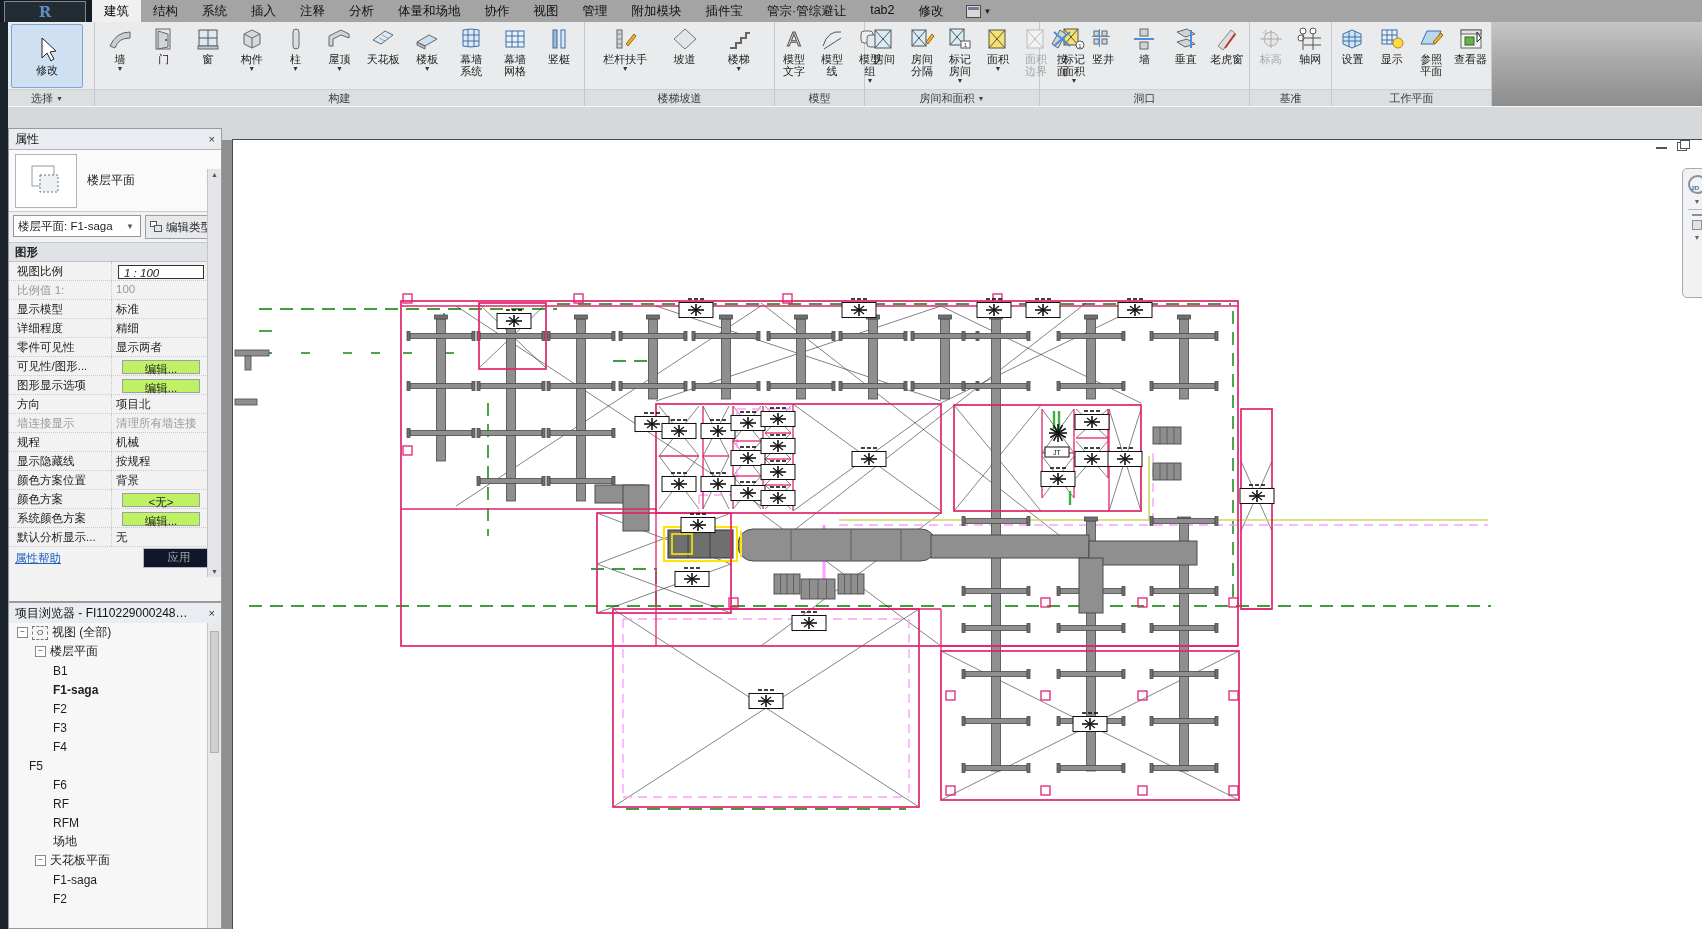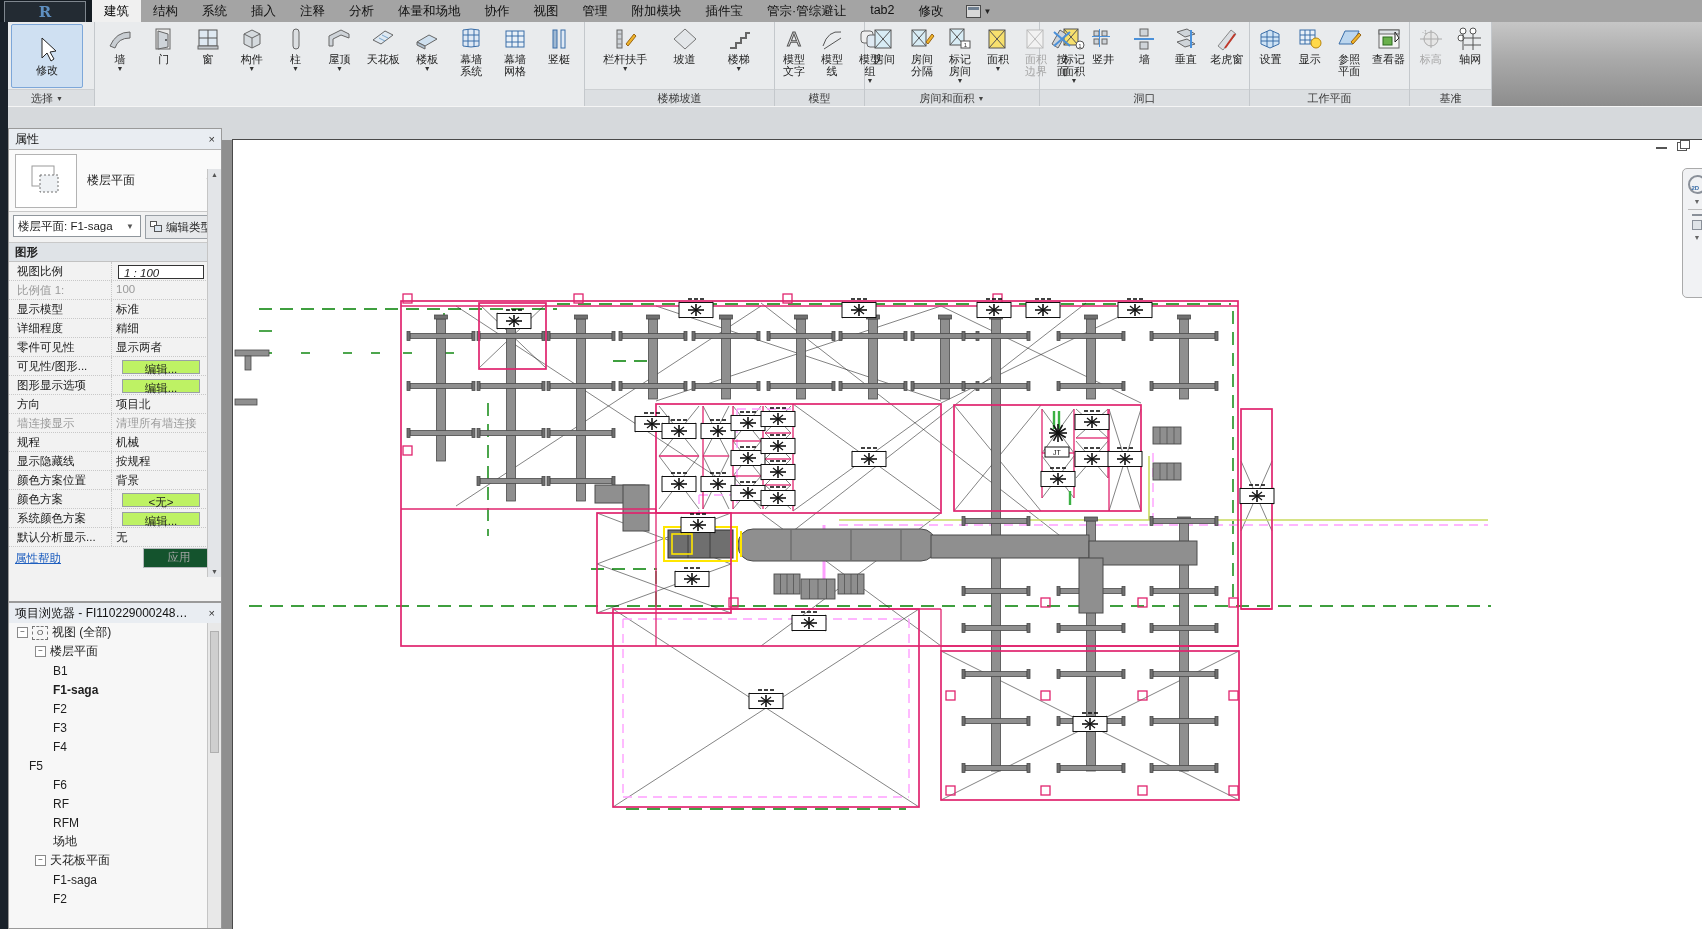--- a/index.html
+++ b/index.html
@@ -56,21 +56,21 @@
   .sechdr{height:18px;background:#dfe3e7;border-bottom:1px solid #c2c2c2;display:flex;align-items:center;padding:0 6px;font-size:11.5px;font-weight:bold;color:#222;}
   .sechdr .sp{flex:1}
   .prow{display:flex;height:18px;border-bottom:1px dotted #c8c8c8;align-items:stretch;font-size:11.5px;}
   .prow .pl{width:94px;padding:2px 0 0 8px;white-space:nowrap;overflow:hidden;color:#1c1c1c;}
   .prow .pvv{flex:1;padding:2px 2px 0 4px;border-left:1px dotted #c8c8c8;white-space:nowrap;overflow:hidden;}
   .prow.gray .pl,.prow.gray .pvv{color:#9a9a9a;}
   .prow .inputbox{margin:1px 2px;border:1px solid #333;background:#fff;flex:1;padding:1px 0 0 5px;}
   .prow .btn{margin:1px 6px;border:1px solid #9aa0a6;background:#bef264;flex:1;text-align:center;padding-top:1px;}
   .pal-foot{display:flex;align-items:center;height:22px;padding:0 6px;gap:8px;}
   .pal-foot .lnk{color:#1f5fbf;text-decoration:underline;font-size:11.5px;flex:1;}
-  .pal-foot .apply{width:70px;height:17px;border:1px solid #b5b9bd;background:#14532d;color:#a5a5a5;text-align:center;font-size:11.5px;padding-top:1px;}
+  .pal-foot .apply{width:70px;height:17px;border:1px solid #b5b9bd;background:#0f172a;color:#a5a5a5;text-align:center;font-size:11.5px;padding-top:1px;}
   .scrollcol{position:absolute;right:0;top:40px;bottom:24px;width:13px;background:#e3e5e8;border-left:1px solid #c5c5c5;
              display:flex;flex-direction:column;justify-content:space-between;align-items:center;font-size:7px;color:#555;padding:2px 0;}
   
   .tree{position:absolute;top:20px;left:0;right:13px;bottom:0;overflow:hidden;background:#f7f7f7;}
   .trow{height:19px;display:flex;align-items:center;font-size:12px;white-space:nowrap;}
   .trow .exp{width:9px;height:9px;border:1px solid #8a8a8a;background:#fff;font-size:8px;line-height:7px;text-align:center;color:#333;margin-right:4px;flex:none;}
   .trow .vic{width:14px;height:12px;border:1px dashed #777;margin-right:4px;flex:none;font-size:8px;line-height:11px;text-align:center;color:#444;}
   .trow.bold{font-weight:bold;}
   .tree-scroll{position:absolute;right:0;top:20px;bottom:0;width:13px;background:#e8e8e8;border-left:1px solid #c5c5c5;}
   .tree-scroll .thumb{position:absolute;left:2px;right:2px;top:8px;height:120px;background:#cfcfcf;border:1px solid #b0b0b0;}
@@ -244,20 +244,23 @@
           <div class="rbtn">
             <span class="ric">
               <svg width="28" height="26" viewBox="0 0 28 26">
                 <rect x="8" y="4" width="4" height="18" fill="#9fb8d2" stroke="#3a6ea8"></rect>
                 <rect x="16" y="4" width="4" height="18" fill="#dfe9f5" stroke="#3a6ea8"></rect>
               </svg>
             </span>
             <span class="rlb">竖梃</span>
           </div>
         </div>
+        <div class="panel-label">
+          <span>构建</span>
+        </div>
       </div>
       <div class="panel" style="width: 190px;">
         <div class="panel-items">
           <div class="rbtn">
             <span class="ric">
               <svg width="28" height="26" viewBox="0 0 28 26">
                 <rect x="6" y="4" width="5" height="18" fill="#cfd4d9" stroke="#666"></rect>
                 <path d="M6 8 h5 M6 13 h5 M6 18 h5" stroke="#888"></path>
                 <path d="M15 18 L23 8 L25 10 L17 20 Z" fill="#f0b429" stroke="#996515"></path>
               </svg>
@@ -449,20 +452,48 @@
                 <path d="M12 22 L22 8" stroke="#c0392b" stroke-width="2" fill="none"></path>
               </svg>
             </span>
             <span class="rlb">老虎窗</span>
           </div>
         </div>
         <div class="panel-label">
           <span>洞口</span>
         </div>
       </div>
+      <div class="panel" style="width: 82px;">
+        <div class="panel-items">
+          <div class="rbtn disabled">
+            <span class="ric">
+              <svg width="28" height="26" viewBox="0 0 28 26">
+                <circle cx="14" cy="13" r="7" fill="#e6e6e6" stroke="#aaa"></circle>
+                <path d="M3 13 H25 M14 4 V22" stroke="#aaa"></path>
+                <text x="5" y="8" font-size="6" fill="#aaa">-1</text>
+              </svg>
+            </span>
+            <span class="rlb">标高</span>
+          </div>
+          <div class="rbtn">
+            <span class="ric">
+              <svg width="28" height="26" viewBox="0 0 28 26">
+                <circle cx="7" cy="5" r="3" fill="#fff" stroke="#555"></circle>
+                <circle cx="17" cy="5" r="3" fill="#fff" stroke="#555"></circle>
+                <circle cx="5" cy="12" r="3" fill="#fff" stroke="#555"></circle>
+                <path d="M7 8 V24 M17 8 V24 M8 12 H25 M8 19 H25" stroke="#555"></path>
+              </svg>
+            </span>
+            <span class="rlb">轴网</span>
+          </div>
+        </div>
+        <div class="panel-label">
+          <span>基准</span>
+        </div>
+      </div>
       <div class="panel" style="width: 160px;">
         <div class="panel-items">
           <div class="rbtn">
             <span class="ric">
               <svg width="28" height="26" viewBox="0 0 28 26">
                 <path d="M5 8 L14 4 L23 8 L23 18 L14 22 L5 18 Z" fill="#cfe3f5" stroke="#3a6ea8"></path>
                 <path d="M5 11 H23 M5 15 H23 M11 5 V21 M17 5 V21" stroke="#3a6ea8"></path>
               </svg>
             </span>
             <span class="rlb">设置</span>
@@ -494,48 +525,20 @@
                 <rect x="4" y="4" width="20" height="4" fill="#dfe3e7" stroke="#666"></rect>
                 <rect x="8" y="11" width="9" height="8" fill="#6ab04c" stroke="#2d6a1e"></rect>
                 <polygon points="20,6 20,16 24,12" fill="#fff" stroke="#222"></polygon>
               </svg>
             </span>
             <span class="rlb">查看器</span>
           </div>
         </div>
         <div class="panel-label">
           <span>工作平面</span>
-        </div>
-      </div>
-      <div class="panel" style="width: 82px;">
-        <div class="panel-items">
-          <div class="rbtn disabled">
-            <span class="ric">
-              <svg width="28" height="26" viewBox="0 0 28 26">
-                <circle cx="14" cy="13" r="7" fill="#e6e6e6" stroke="#aaa"></circle>
-                <path d="M3 13 H25 M14 4 V22" stroke="#aaa"></path>
-                <text x="5" y="8" font-size="6" fill="#aaa">-1</text>
-              </svg>
-            </span>
-            <span class="rlb">标高</span>
-          </div>
-          <div class="rbtn">
-            <span class="ric">
-              <svg width="28" height="26" viewBox="0 0 28 26">
-                <circle cx="7" cy="5" r="3" fill="#fff" stroke="#555"></circle>
-                <circle cx="17" cy="5" r="3" fill="#fff" stroke="#555"></circle>
-                <circle cx="5" cy="12" r="3" fill="#fff" stroke="#555"></circle>
-                <path d="M7 8 V24 M17 8 V24 M8 12 H25 M8 19 H25" stroke="#555"></path>
-              </svg>
-            </span>
-            <span class="rlb">轴网</span>
-          </div>
-        </div>
-        <div class="panel-label">
-          <span>基准</span>
         </div>
       </div>
     </div>
   <div class="ribbon-empty"></div>
 </div>
 
 <div class="optionsbar"></div>
 <div class="spine"></div>
 
 <div class="palette" style="top:128px;height:474px;">

